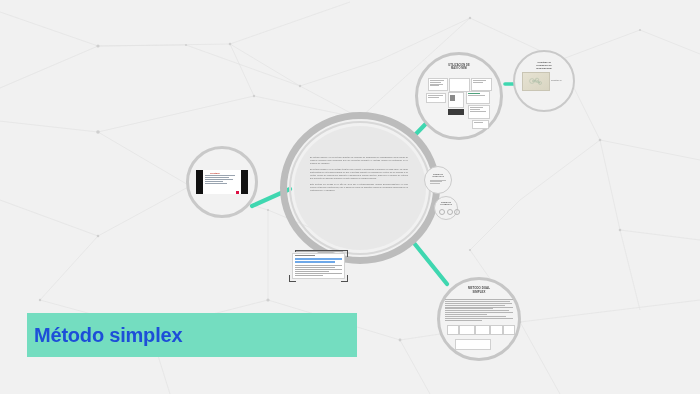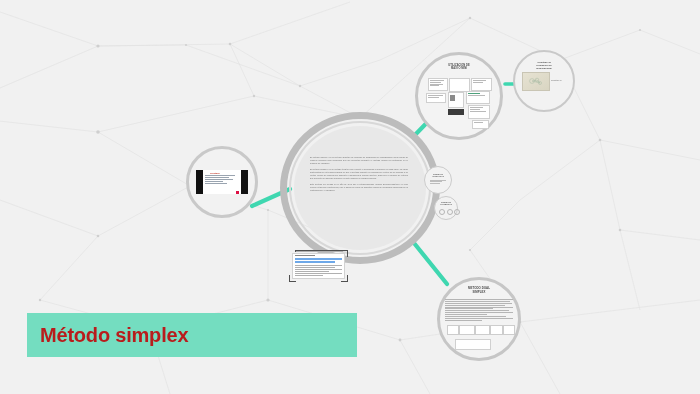--- a/index.html
+++ b/index.html
@@ -129,21 +129,21 @@
 
   
   #links{position:absolute;inset:0;width:700px;height:394px;pointer-events:none;}
 
   
   #title-banner{
     position:absolute;left:27px;top:313px;width:330px;height:44px;
     background:#74ddc0;display:flex;align-items:center;
   }
   #title-banner .t{
-    font-size:20px;font-weight:bold;color:#b91c1c;padding-left:13px;
+    font-size:20px;font-weight:bold;color:#1d4ed8;padding-left:7px;
     font-family:"Liberation Sans", sans-serif;letter-spacing:-.2px;
   }
 </style>
 </head>
 <body>
 
 <div id="canvas">
 
   <svg id="net" viewBox="0 0 700 394" xmlns="http://www.w3.org/2000/svg">
     <g stroke="#e2e2e2" stroke-width="0.7" fill="none">

